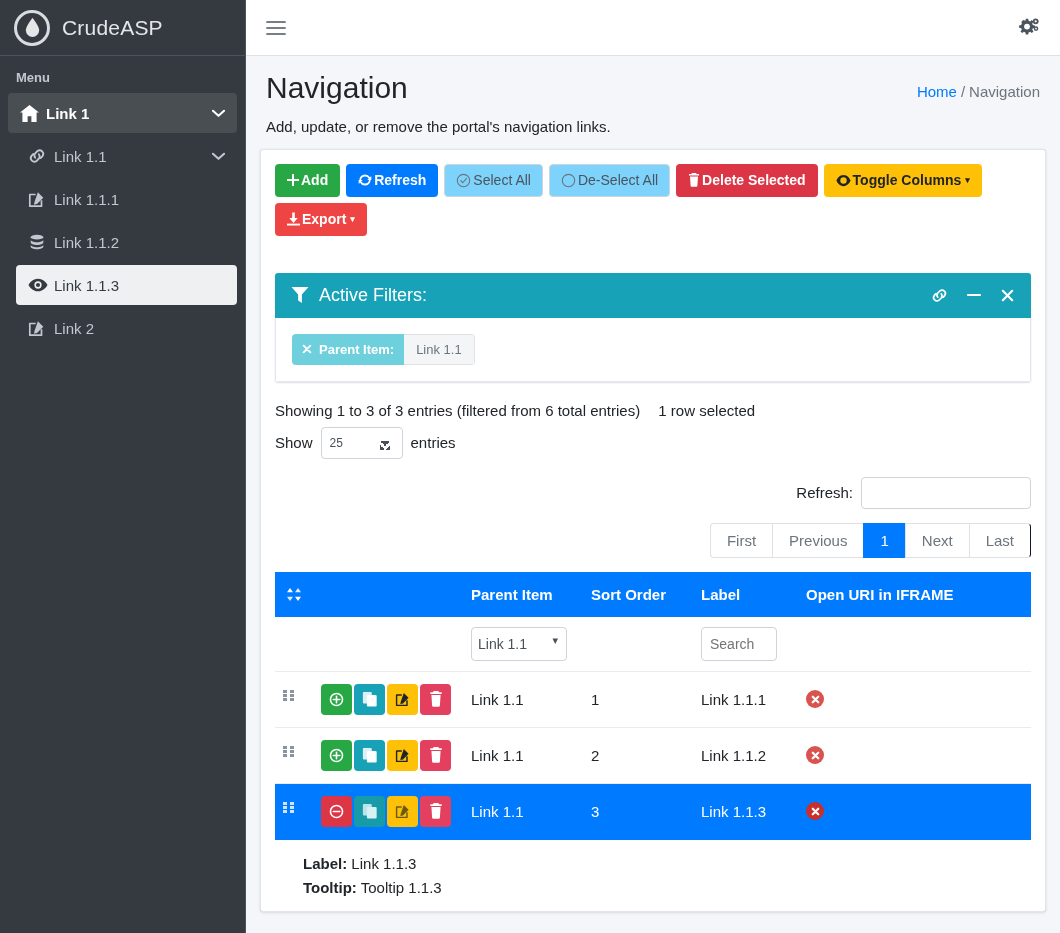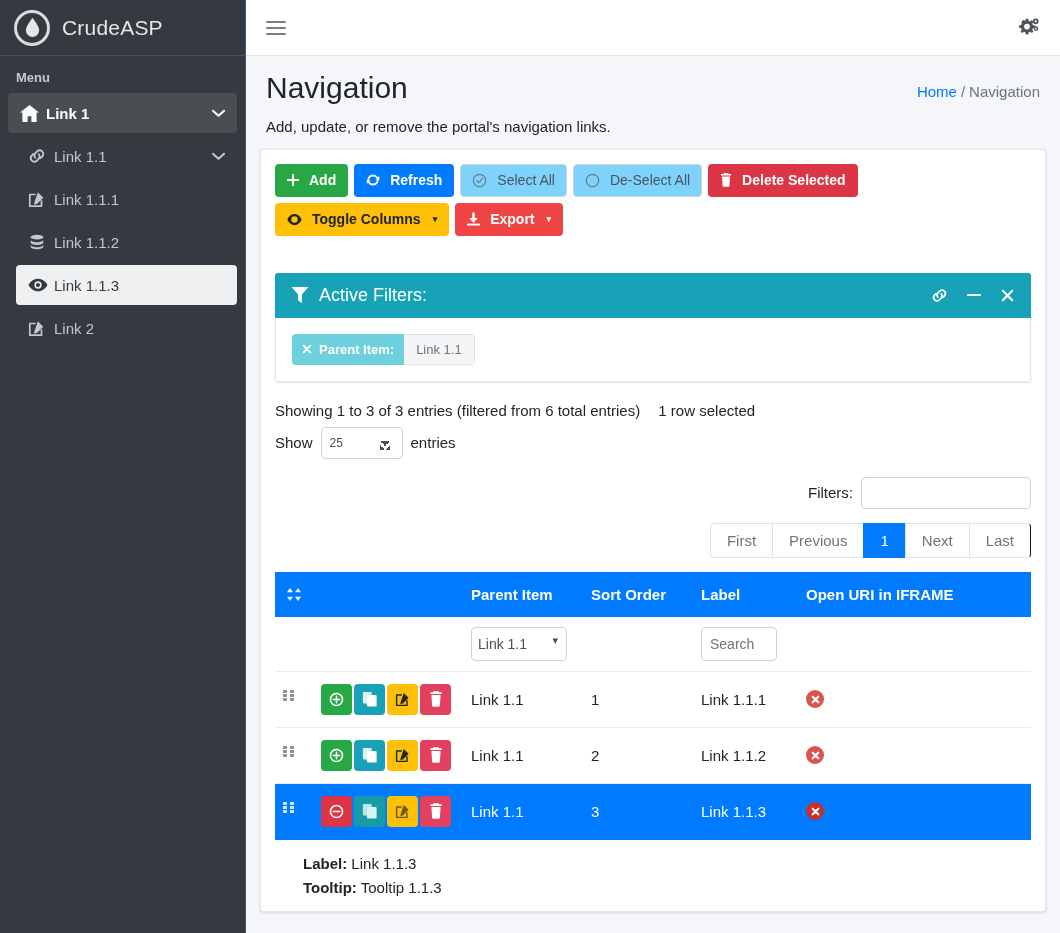--- a/index.html
+++ b/index.html
@@ -94,21 +94,21 @@
     background: #fff; margin: 0 14px;
     border: 1px solid #e3e6f0;
     border-radius: 3px;
     box-shadow: 0 0 1px rgba(0,0,0,.12), 0 1px 3px rgba(0,0,0,.1);
   }
   .card-body { padding: 14px; }
 
   
   .toolbar { display: flex; flex-wrap: wrap; gap: 6px; align-items: center; }
   .btn {
-    display: inline-flex; align-items: center; gap: 10px;
+    display: inline-flex; align-items: center; gap: 2px;
     font-size: 14px; font-weight: bold;
     padding: 7px 11px; border-radius: 4px;
     border: 1px solid transparent;
     cursor: pointer; line-height: 1.2;
     white-space: nowrap;
   }
   .btn-green { background: #28a745; color: #fff; }
   .btn-blue  { background: #007bff; color: #fff; }
   .btn-light { background: #7dd3fc; color: #4b545c; border-color: #ced4da; font-weight: normal; }
   .btn-red   { background: #dc3545; color: #fff; }
@@ -490,21 +490,21 @@
 
         <div class="show-line">
           <span>Show</span>
           <select class="len-select">
             <option>25</option>
           </select>
           <span>entries</span>
         </div>
 
         <div class="search-row">
-          <label>Filters:</label>
+          <label>Refresh:</label>
           <input class="search-input" type="text" value="" style="">
         </div>
 
         <div class="pager">
           <span class="pg">First</span>
           <span class="pg">Previous</span>
           <span class="pg on">1</span>
           <span class="pg">Next</span>
           <span class="pg">Last</span>
         </div>

